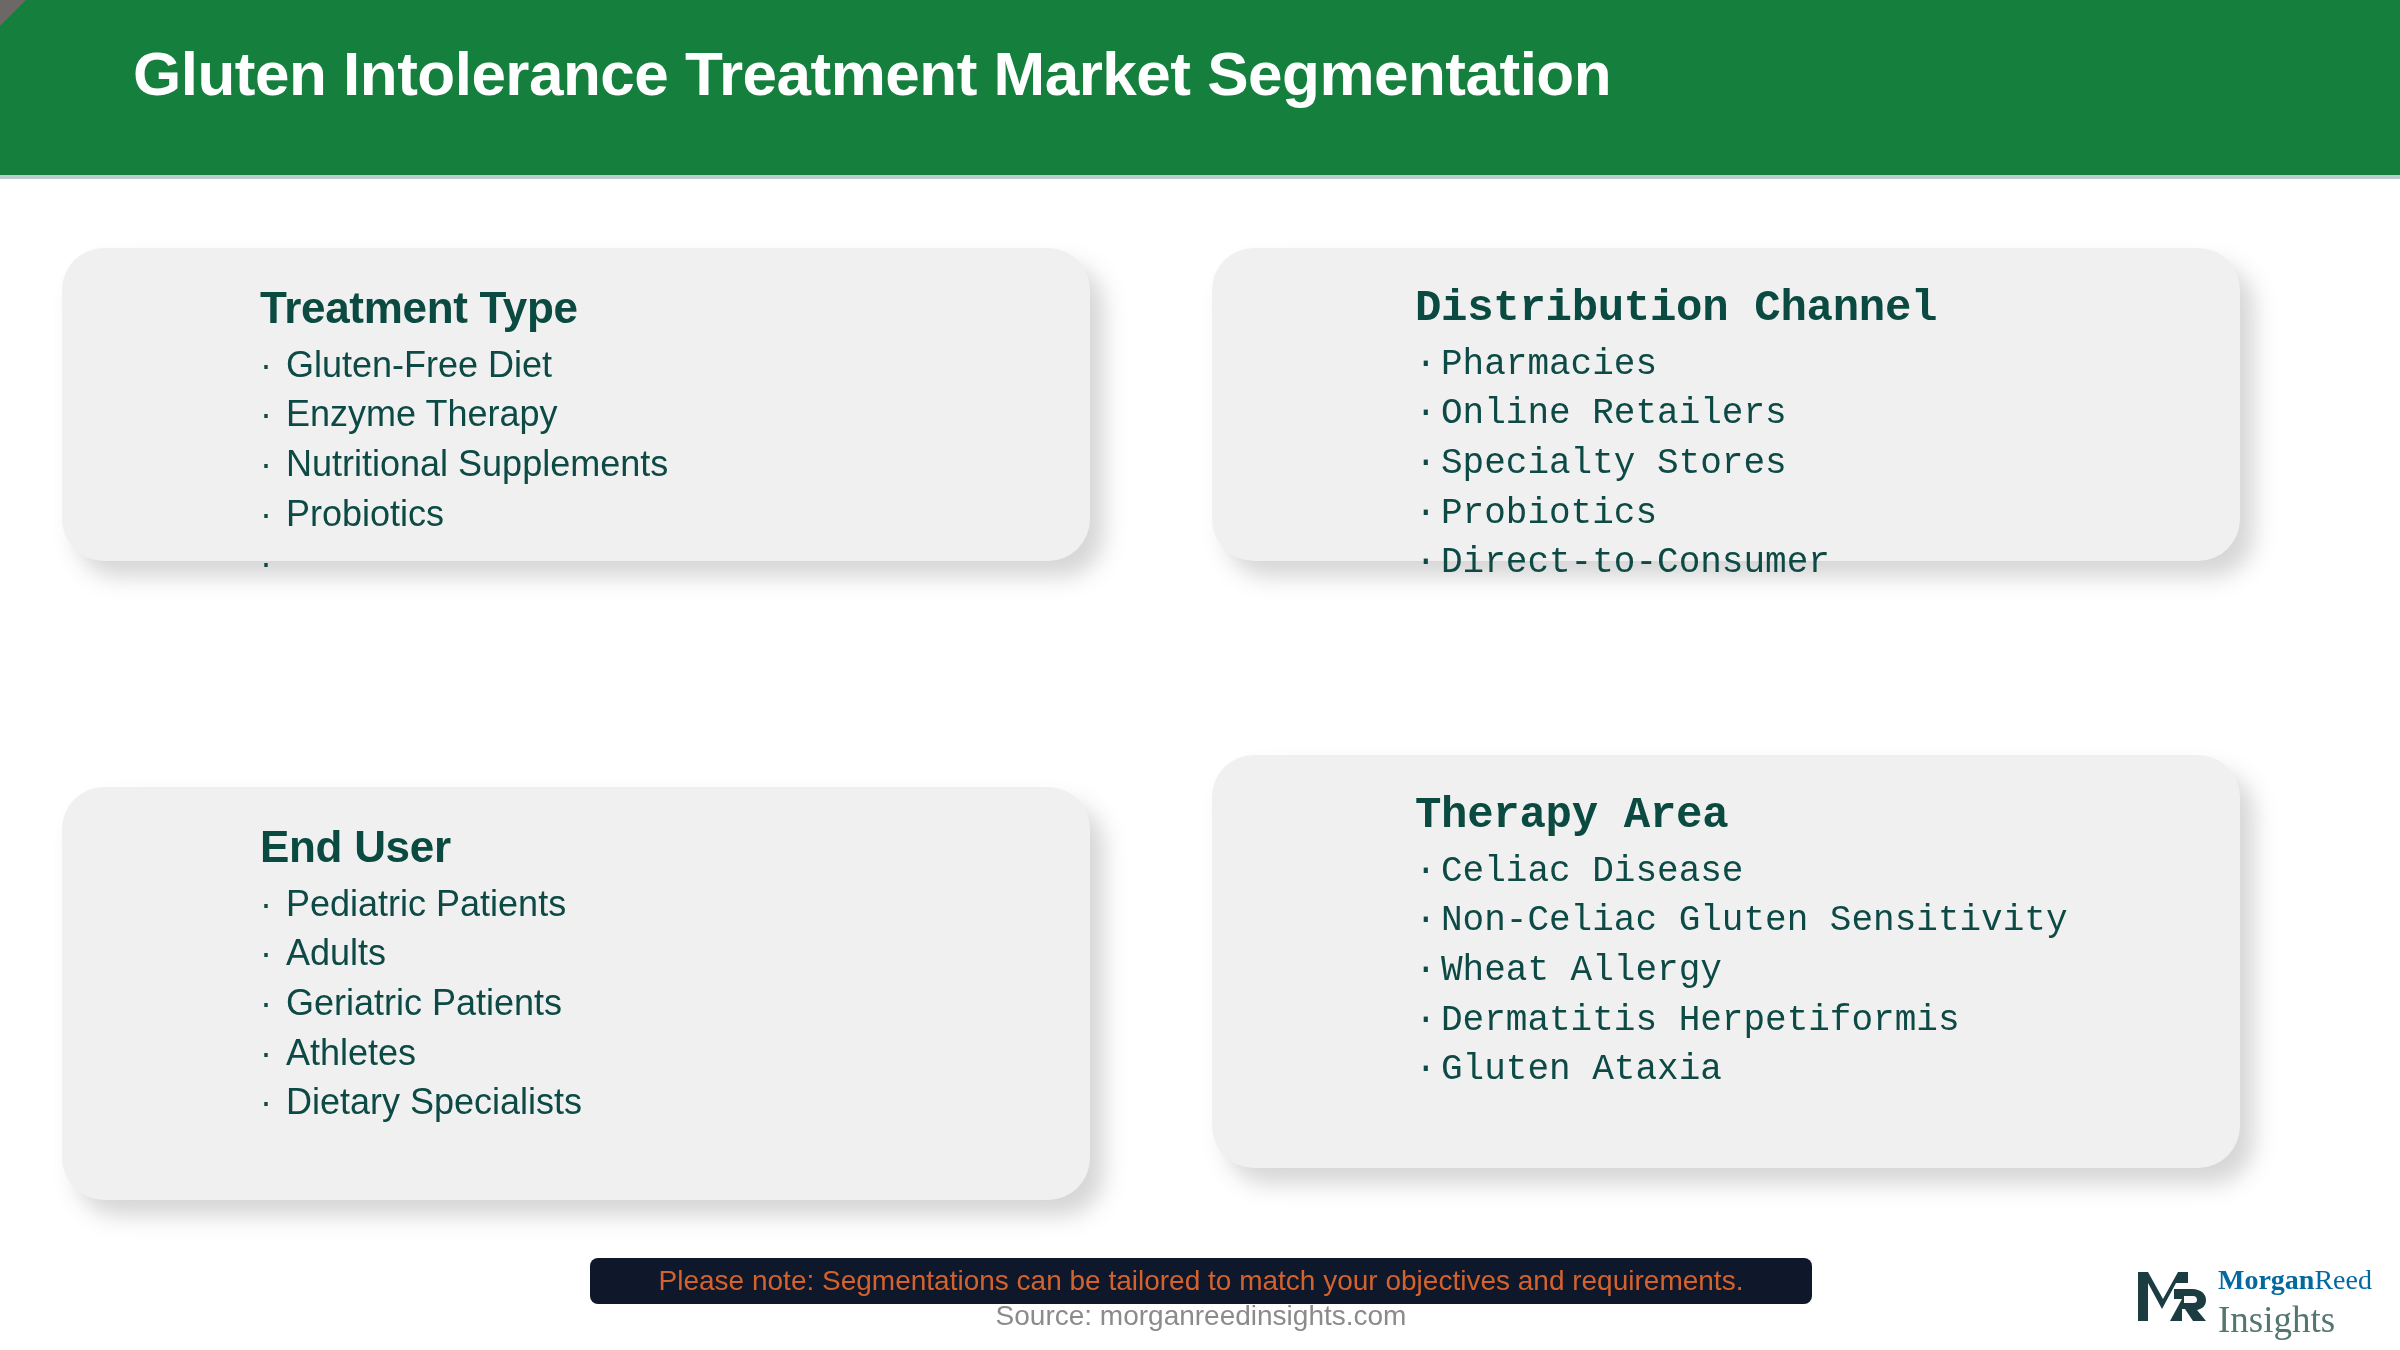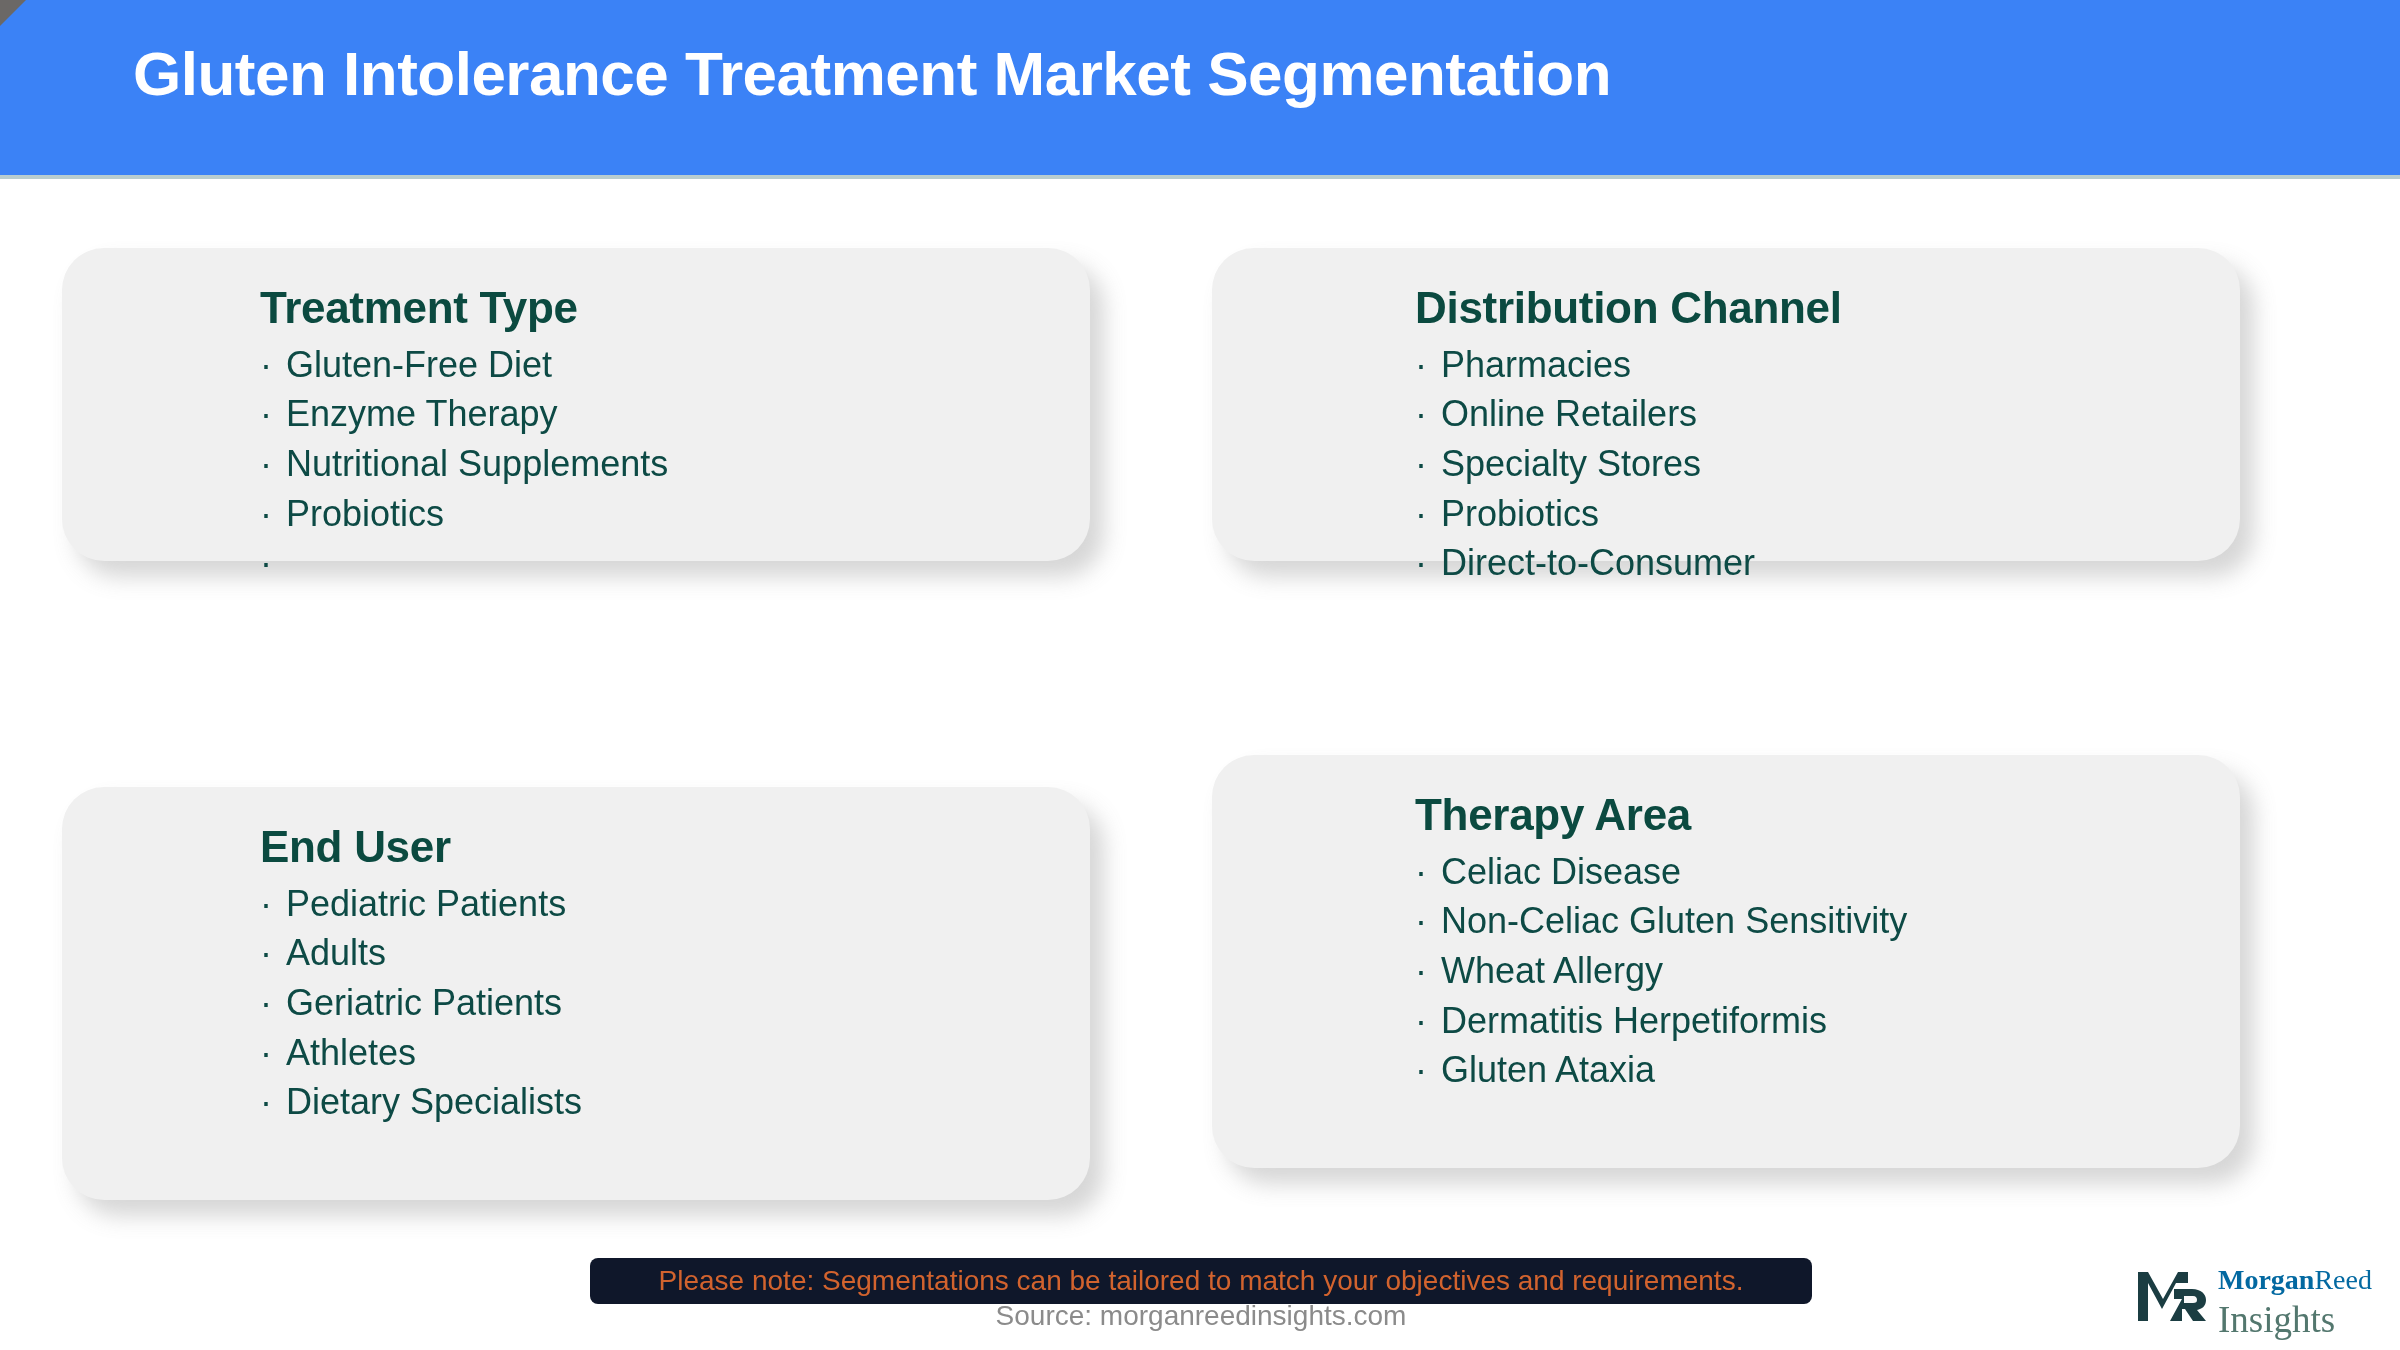--- a/index.html
+++ b/index.html
@@ -16,21 +16,21 @@
     position: relative;
   }
 
   
   .header-bar {
     position: absolute;
     left: 0;
     top: 0;
     width: 2400px;
     height: 175px;
-    background: #3b82f6;
+    background: #15803d;
     box-sizing: border-box;
   }
   .corner-notch {
     position: absolute;
     left: 0;
     top: 0;
     width: 0;
     height: 0;
     border-left: 26px solid #6b6866;
     border-bottom: 26px solid transparent;
@@ -76,21 +76,21 @@
   .card-bl { left: 62px;   top: 612px; width: 1028px; height: 413px; }
   .card-br { left: 1212px; top: 580px; width: 1028px; height: 413px; }
 
   .card-inner {
     position: absolute;
     left: 198px;
     top: 35px;
     right: 30px;
   }
   .card-tr .card-inner,
-  .card-br .card-inner { left: 203px; }
+  .card-br .card-inner { left: 203px; font-family: Liberation Mono, monospace; }
 
   .card-heading {
     font-size: 44px;
     font-weight: bold;
     color: #0b4a40;
     letter-spacing: -0.3px;
     margin: 0 0 6px 0;
     line-height: 1.15;
     white-space: nowrap;
   }

